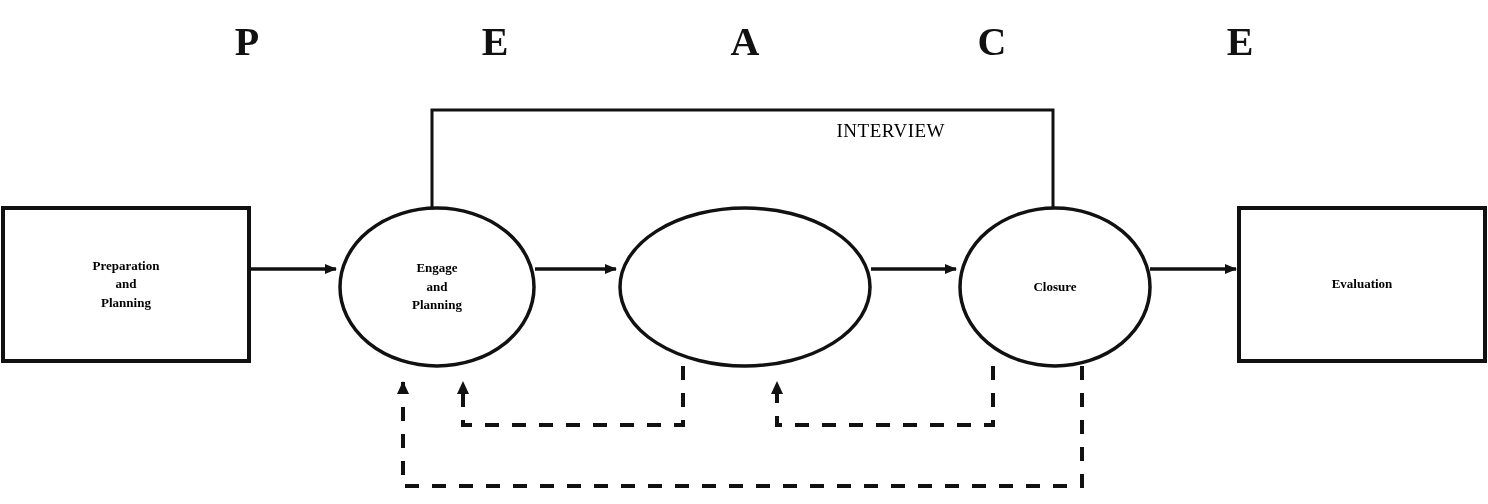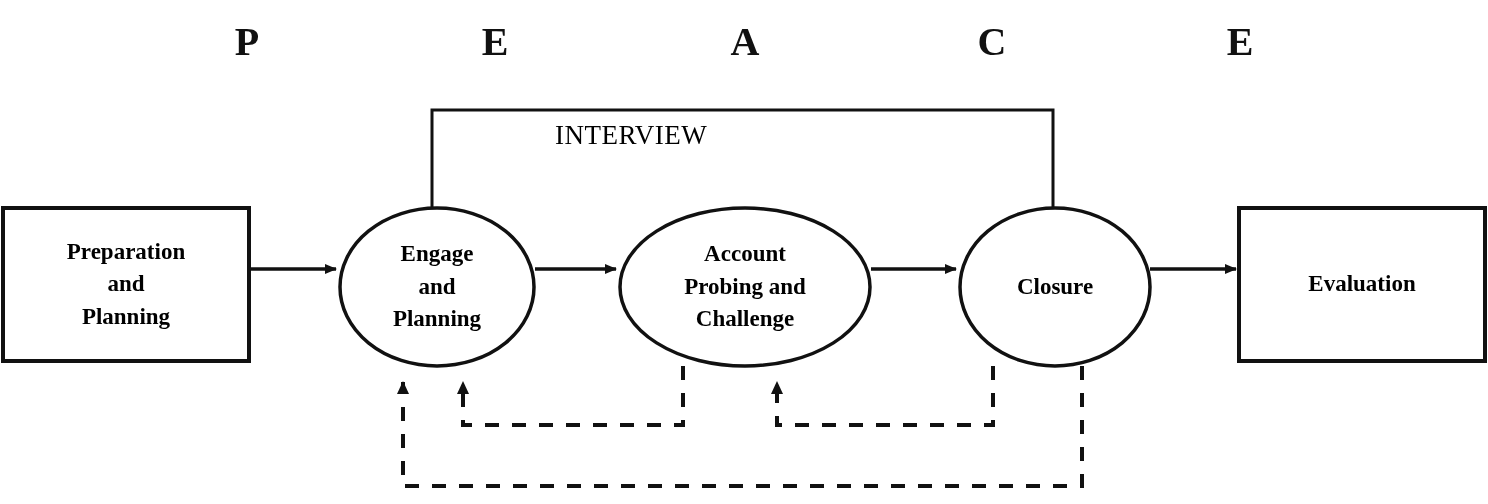--- a/index.html
+++ b/index.html
@@ -19,36 +19,36 @@
   }
 
   .node-label{
     position:absolute;
     display:flex;
     align-items:center;
     justify-content:center;
     text-align:center;
     font-family:"Liberation Serif",serif;
     font-weight:bold;
-    font-size:23px;
+    font-size:13px;
     line-height:1.42;
     color:#000;
     white-space:pre-line;
     pointer-events:none;
   }
 
   .interview-label{
     position:absolute;
     left:555px;
     top:120px;
     width:390px;
-    text-align:left;
+    text-align:right;
     font-family:"Liberation Serif",serif;
     font-weight:normal;
-    font-size:27px;
+    font-size:19px;
     letter-spacing:0.5px;
     color:#000;
   }
 </style>
 </head>
 <body>
 
 <div id="stage">
 
   <div class="peace-letter" style="left:217px;top:22px;">P</div>
@@ -96,21 +96,18 @@
   <div class="interview-label">INTERVIEW</div>
 
   <div class="node-label" style="left:3px;top:208px;width:246px;height:153px;">Preparation
 and
 Planning</div>
 
   <div class="node-label" style="left:340px;top:208px;width:194px;height:158px;">Engage
 and
 Planning</div>
 
-  <div class="node-label" style="left:620px;top:208px;width:250px;height:158px;">Account
-Probing and
-Challenge</div>
 
   <div class="node-label" style="left:1239px;top:208px;width:246px;height:153px;">Evaluation</div>
 
   <div class="node-label" style="left:960px;top:208px;width:190px;height:158px;">Closure</div>
 
 </div>
 
 </body></html>

